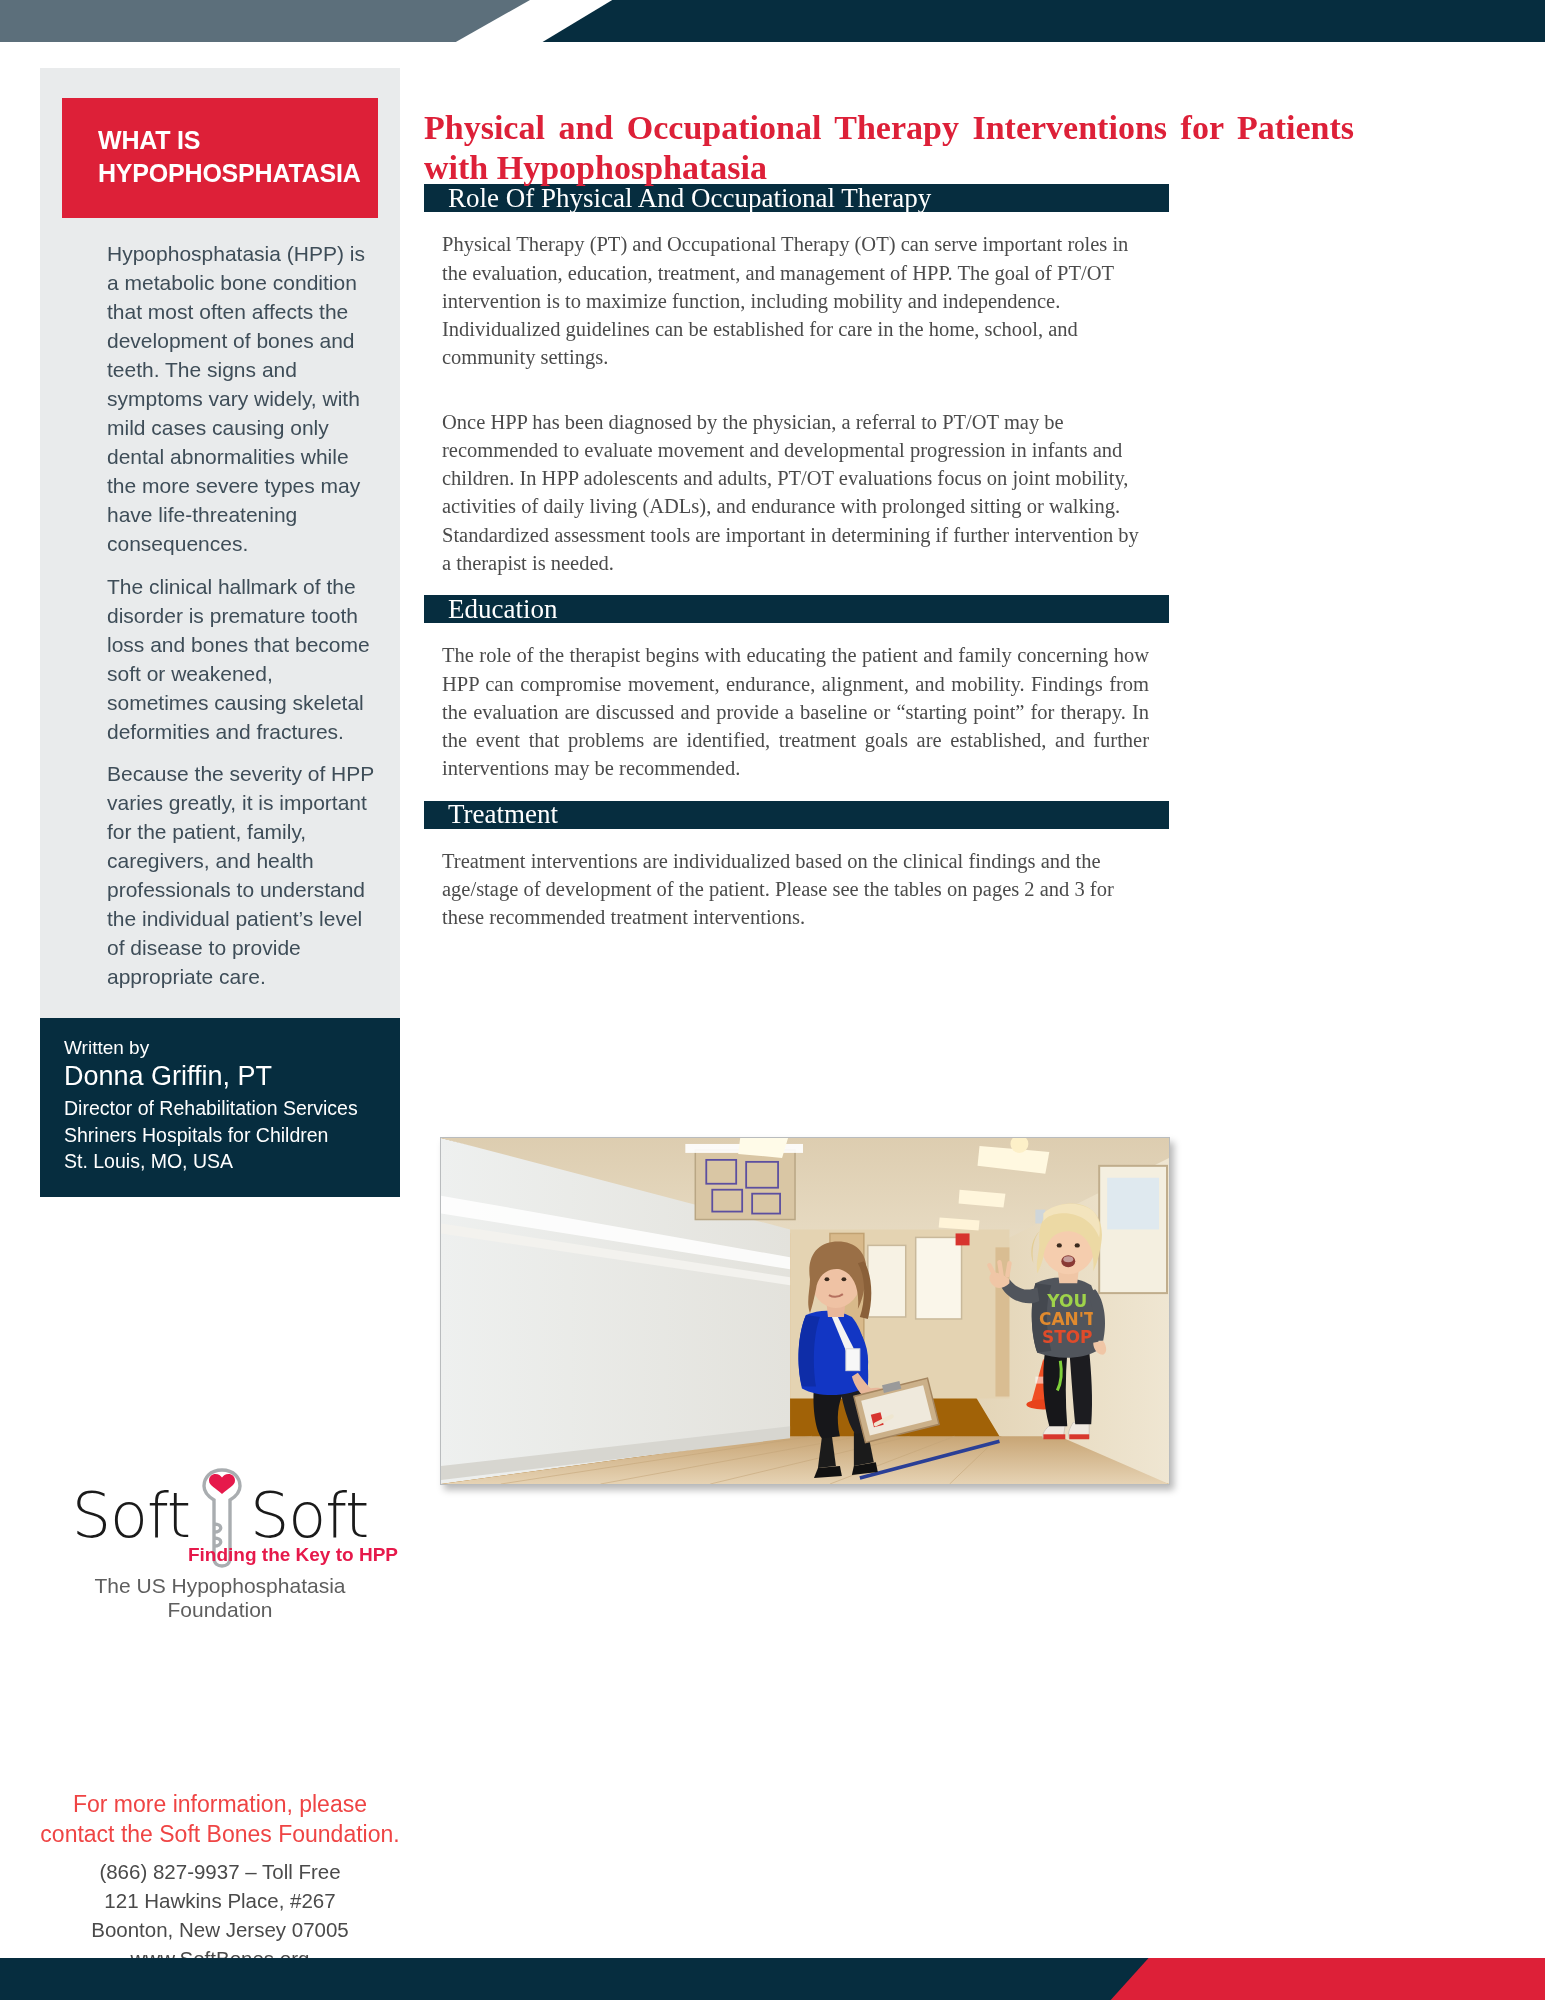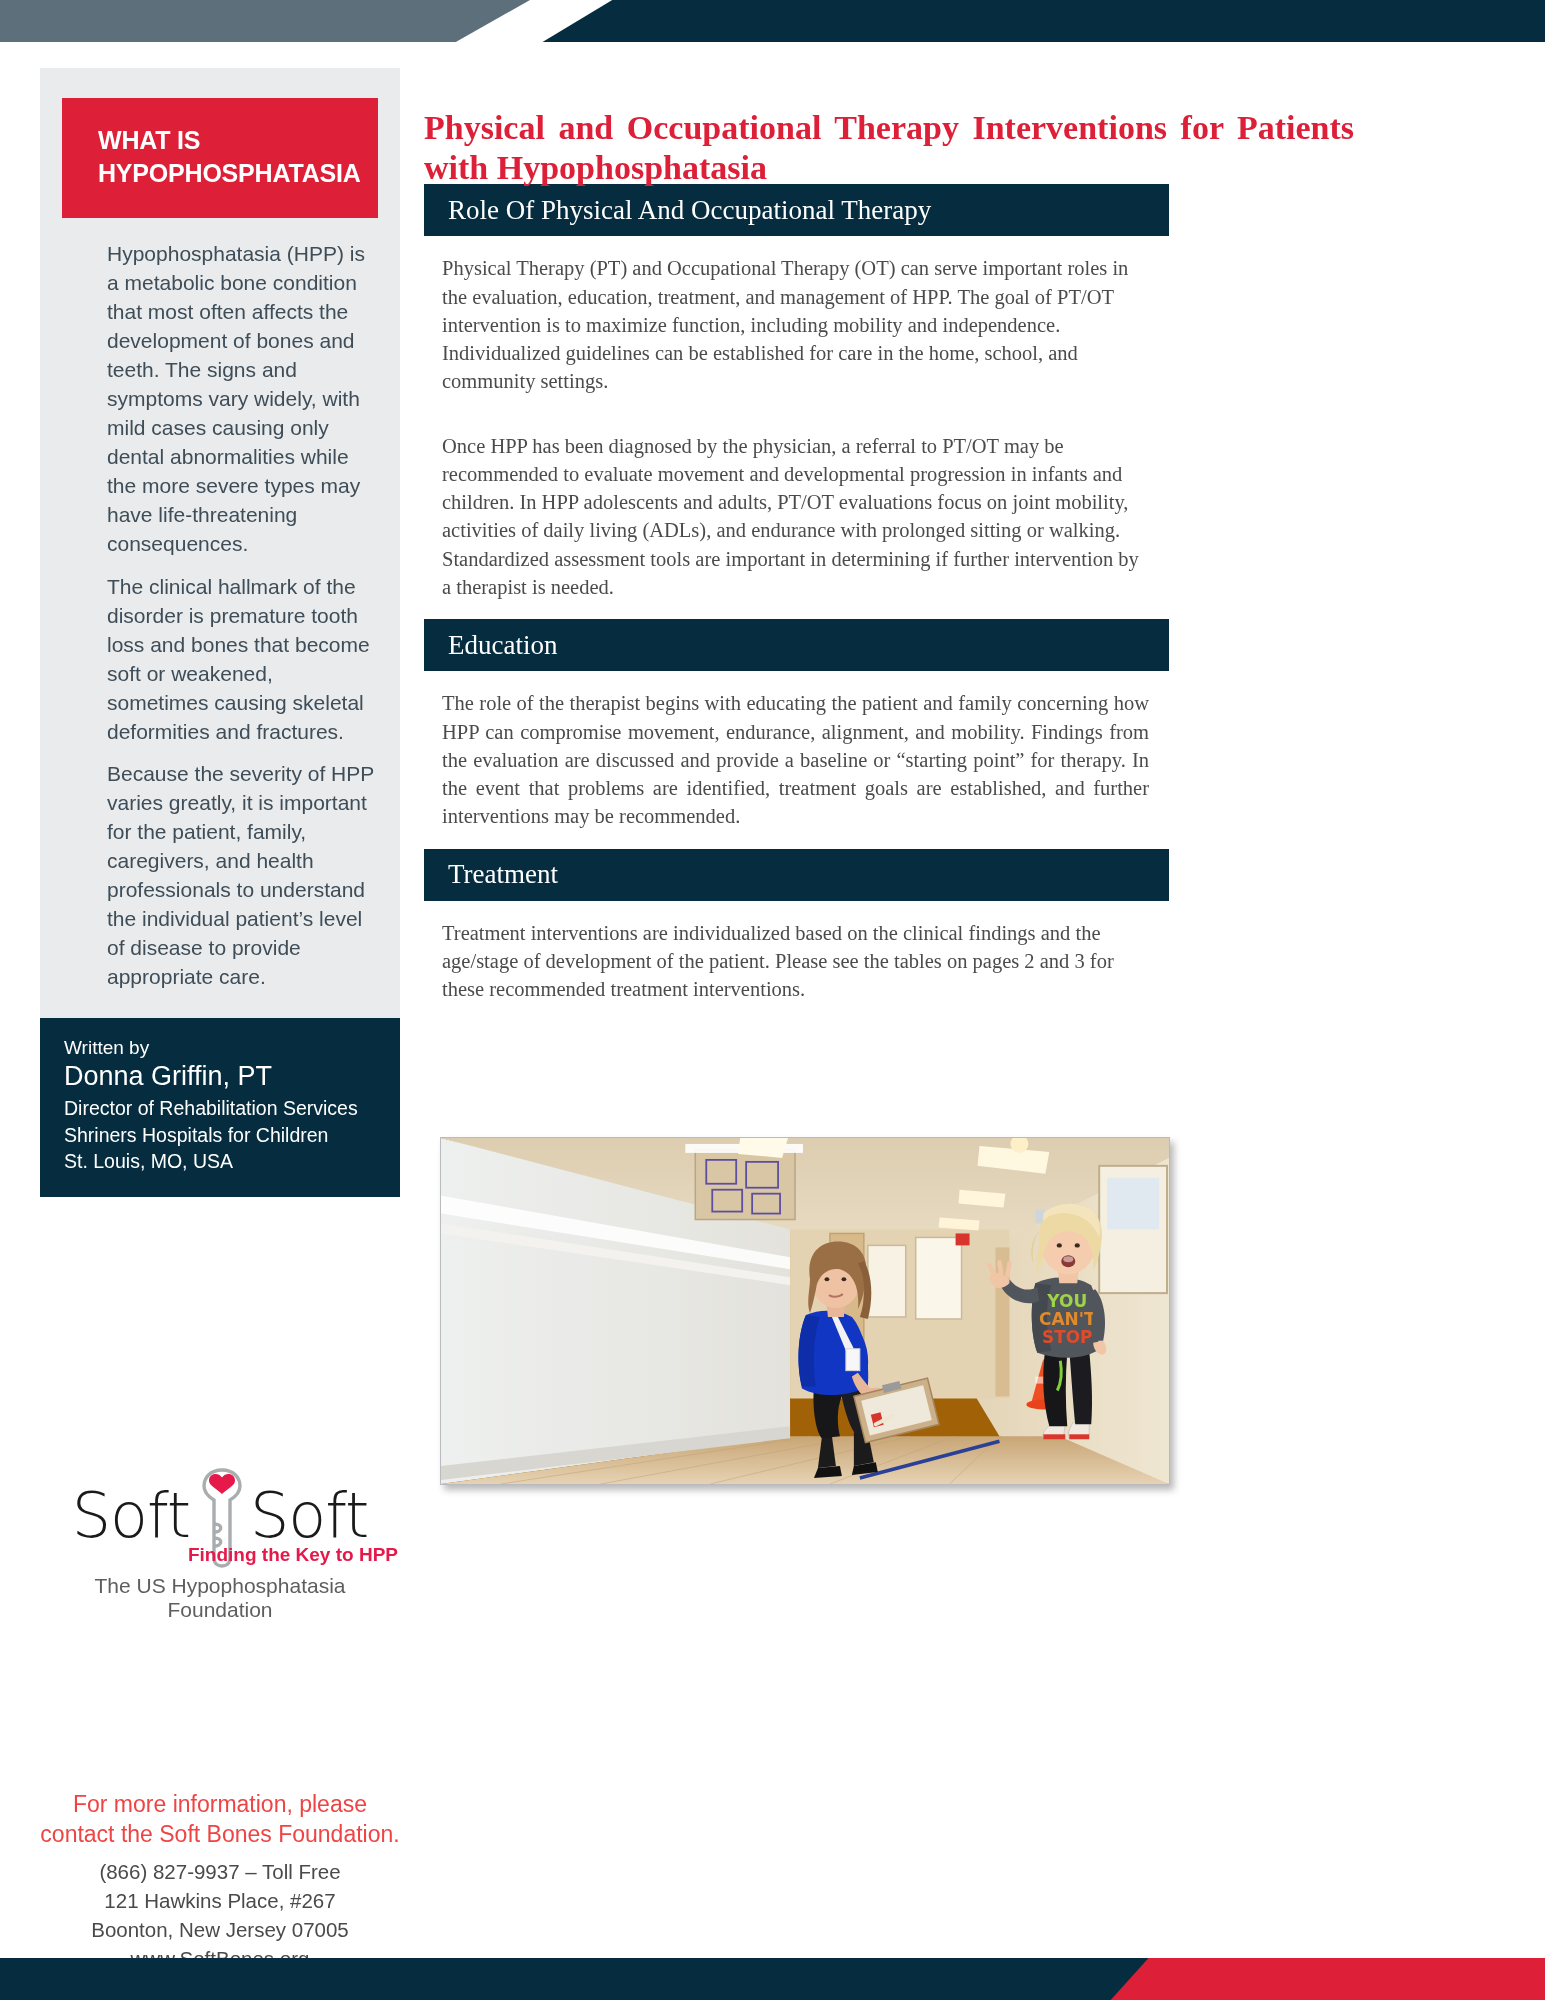--- a/index.html
+++ b/index.html
@@ -175,21 +175,21 @@
     text-align: justify;
     text-align-last: left;
     width: 930px;
     margin-bottom: 2px;
     position: relative;
     z-index: 3;
   }
   .section { margin-top: 18px; }
   .section-bar {
     background: #062d3f;
-    height: 52px;
+    height: 28px;
     display: flex;
     align-items: center;
     padding-left: 24px;
     width: 745px;
   }
   .section-bar-title {
     color: #ffffff;
     font-size: 27px;
     line-height: 1;
   }

